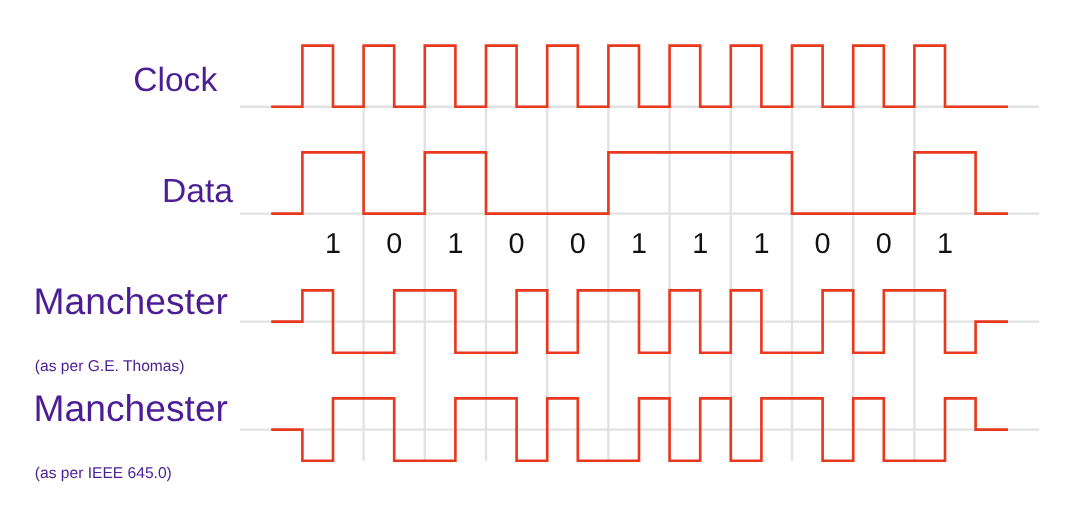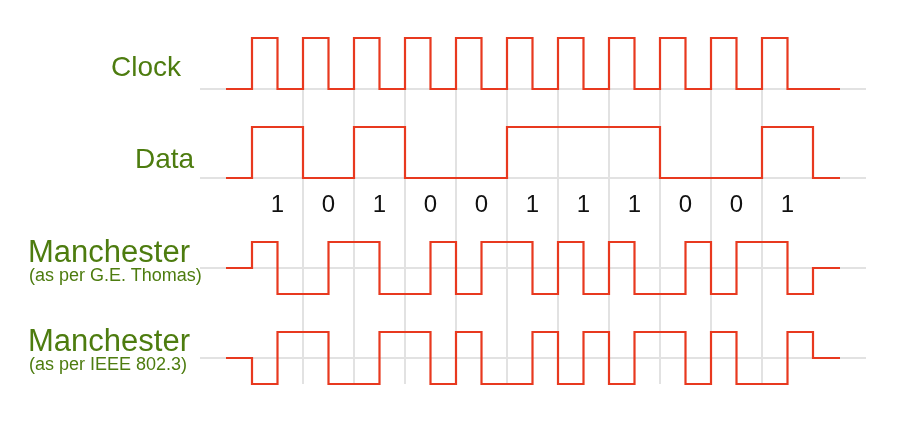--- a/index.html
+++ b/index.html
@@ -1,22 +1,22 @@
 <!DOCTYPE html>
 <html><head>
 <meta charset="utf-8">
 <style>
   html, body { margin:0; padding:0; background:#ffffff; }
   body { width:900px; height:426px; position:relative; overflow:hidden;
          font-family:"Liberation Sans", "DejaVu Sans", sans-serif; color:#111; }
   #diagram { position:absolute; left:0; top:0; }
-  .label { position:absolute; color:#4d7c0f; white-space:nowrap; line-height:1; }
+  .label { position:absolute; color:#4c1d95; white-space:nowrap; line-height:1; }
   .label.big { font-size:28px; }
   .label.huge { font-size:31px; }
-  .label.sub { font-size:18px; }
+  .label.sub { font-size:13px;margin-top:32px; }
   .bit { position:absolute; top:192px; font-size:24px; width:30px; text-align:center; line-height:1; }
 </style>
 </head>
 <body>
 
 <svg id="diagram" width="900" height="426" viewBox="0 0 900 426">
   <g id="grid">
       <line x1="200" y1="89" x2="866" y2="89" stroke="#e2e2e2" stroke-width="2"></line>
       <line x1="200" y1="178" x2="866" y2="178" stroke="#e2e2e2" stroke-width="2"></line>
       <line x1="200" y1="268" x2="866" y2="268" stroke="#e2e2e2" stroke-width="2"></line>
@@ -36,21 +36,21 @@
   <path id="data-wave" fill="none" stroke-width="2.2" d="M226,178 L252,178 L252,127 L303,127 L303,178 L354,178 L354,127 L405,127 L405,178 L456,178 L456,178 L507,178 L507,127 L558,127 L558,127 L609,127 L609,127 L660,127 L660,178 L711,178 L711,178 L762,178 L762,127 L813,127 L813,178 L840,178" stroke="#e8391f"></path>
   <path id="thomas-wave" fill="none" stroke-width="2.2" d="M226,268 L252,268 L252,242 L277.5,242 L277.5,294 L303,294 L303,294 L328.5,294 L328.5,242 L354,242 L354,242 L379.5,242 L379.5,294 L405,294 L405,294 L430.5,294 L430.5,242 L456,242 L456,294 L481.5,294 L481.5,242 L507,242 L507,242 L532.5,242 L532.5,294 L558,294 L558,242 L583.5,242 L583.5,294 L609,294 L609,242 L634.5,242 L634.5,294 L660,294 L660,294 L685.5,294 L685.5,242 L711,242 L711,294 L736.5,294 L736.5,242 L762,242 L762,242 L787.5,242 L787.5,294 L813,294 L813,268 L840,268" stroke="#e8391f"></path>
   <path id="ieee-wave" fill="none" stroke-width="2.2" d="M226,358 L252,358 L252,384 L277.5,384 L277.5,332 L303,332 L303,332 L328.5,332 L328.5,384 L354,384 L354,384 L379.5,384 L379.5,332 L405,332 L405,332 L430.5,332 L430.5,384 L456,384 L456,332 L481.5,332 L481.5,384 L507,384 L507,384 L532.5,384 L532.5,332 L558,332 L558,384 L583.5,384 L583.5,332 L609,332 L609,384 L634.5,384 L634.5,332 L660,332 L660,332 L685.5,332 L685.5,384 L711,384 L711,332 L736.5,332 L736.5,384 L762,384 L762,384 L787.5,384 L787.5,332 L813,332 L813,358 L840,358" stroke="#e8391f"></path>
 </svg>
 
 <div class="label big" style="left:111px; top:53px;">Clock</div>
 <div class="label big" style="left:135px; top:145px;">Data</div>
 <div class="label huge" style="left:28px; top:236px;">Manchester</div>
 <div class="label sub" style="left:29px; top:266px;">(as per G.E. Thomas)</div>
 <div class="label huge" style="left:28px; top:325px;">Manchester</div>
-<div class="label sub" style="left:29px; top:355px;">(as per IEEE 802.3)</div>
+<div class="label sub" style="left:29px; top:355px;">(as per IEEE 645.0)</div>
 
 <div id="bits">
   <span class="bit" style="left: 262.5px;">1</span>
   <span class="bit" style="left: 313.5px;">0</span>
   <span class="bit" style="left: 364.5px;">1</span>
   <span class="bit" style="left: 415.5px;">0</span>
   <span class="bit" style="left: 466.5px;">0</span>
   <span class="bit" style="left: 517.5px;">1</span>
   <span class="bit" style="left: 568.5px;">1</span>
   <span class="bit" style="left: 619.5px;">1</span>

